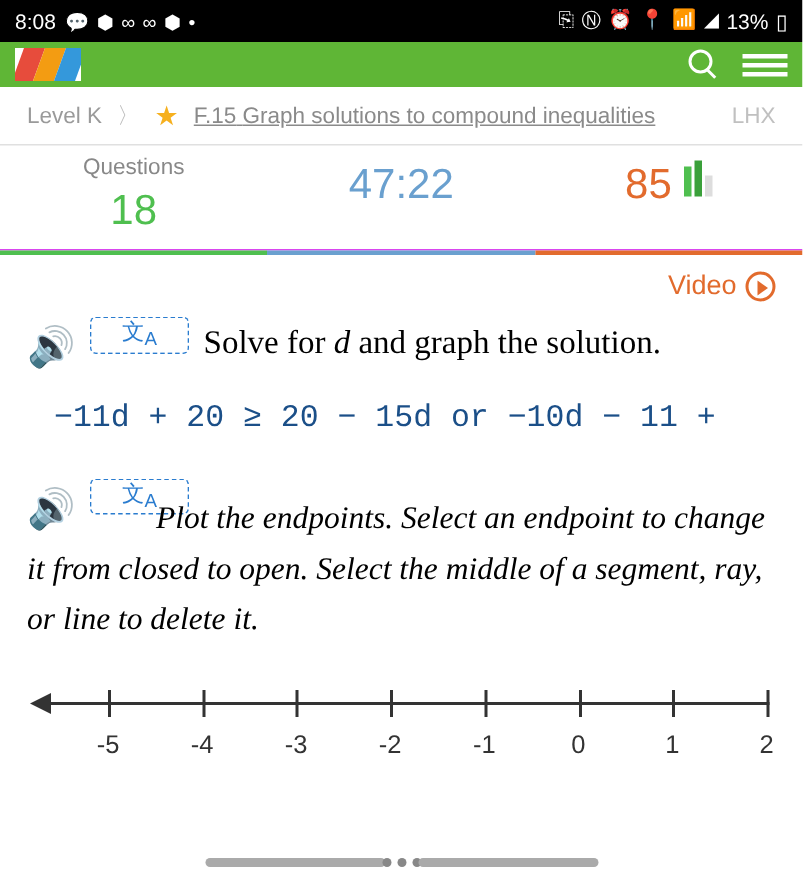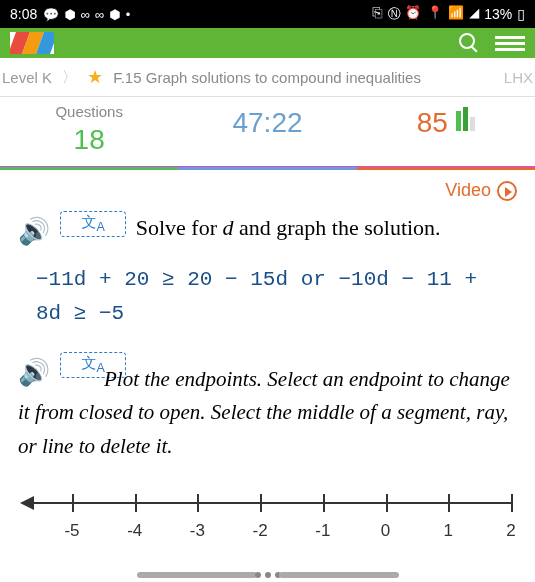--- a/index.html
+++ b/index.html
@@ -45,30 +45,30 @@
     transform: skewX(-20deg);
   }
   .logo-stub::before { background: #e74c3c; left: 2px; }
   .logo-stub span { background: #f39c12; left: 16px; }
   .logo-stub::after { background: #3498db; left: 30px; }
   .hamburger { width: 30px; }
   .hamburger div { height: 3px; background: #fff; margin: 3px 0; }
   .lesson-row {
     display: flex;
     align-items: center;
-    padding: 8px 2px;
+    padding: 8px 18px;
     font-size: 15px;
     color: #888;
     gap: 10px;
     border-bottom: 1px solid #e0e0e0;
   }
   .lesson-row .level { color: #9a9a9a; }
   .lesson-row .chev { color: #bbb; }
   .lesson-row .star { color: #f6b01e; font-size: 18px; }
-  .lesson-row .title { color: #8a8a8a; flex: 1; }
+  .lesson-row .title { color: #8a8a8a; flex: 1; text-decoration: underline; }
   .lesson-row .suffix { color: #c0c0c0; }
   .stats {
     display: flex;
     border-bottom: 1px solid #d946ef;
   }
   .stat {
     flex: 1;
     text-align: center;
     padding: 6px 0 0 0;
   }
@@ -225,21 +225,20 @@
   <div class="prompt-row">
     <span class="speaker">🔊</span>
     <span class="translate">文<sub>A</sub></span>
     <span class="prompt-text">
       <span>Solve for </span><em>d</em><span> and graph the solution.</span>
     </span>
   </div>
 
   <div class="inequality">
     <div>−11d + 20 ≥ 20 − 15d or −10d − 11 +</div>
-    <div>8d ≥ −5</div>
   </div>
 
   <div class="prompt-row">
     <span class="speaker">🔊</span>
     <span class="translate">文<sub>A</sub></span>
   </div>
   <div class="instructions" style="margin-top:-42px; text-indent:86px;">Plot the endpoints. Select an endpoint to change it from closed to open. Select the middle of a segment, ray, or line to delete it.</div>
 
   <div class="numline">
     <div class="arrow-l"></div>

